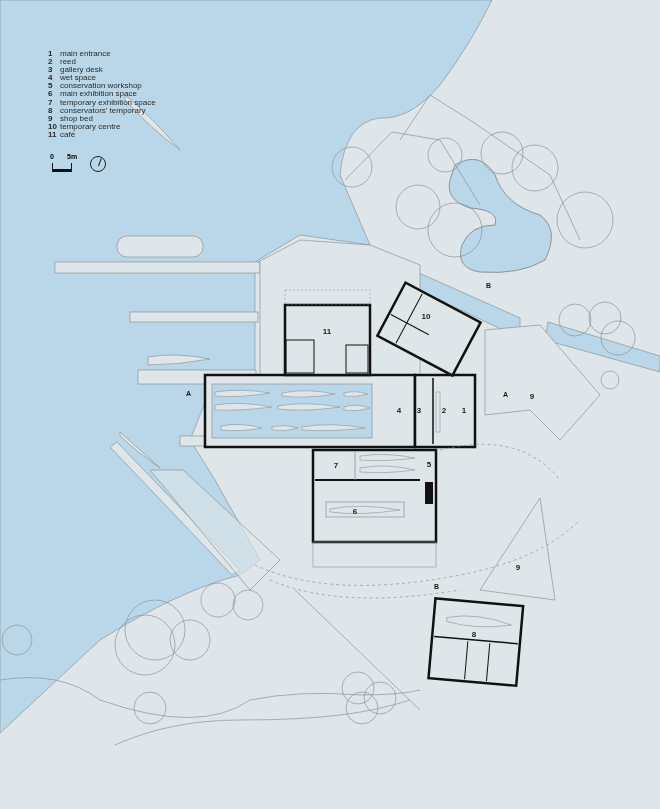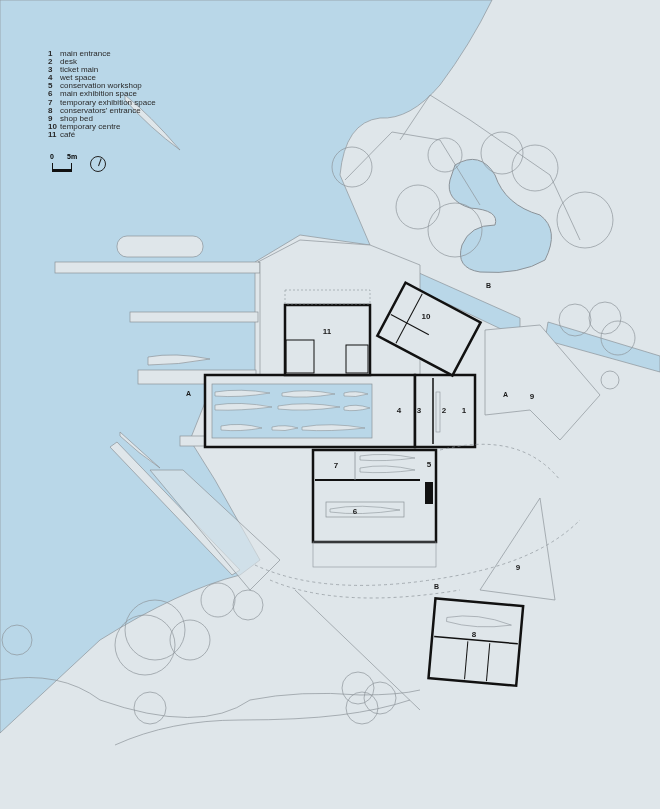--- a/index.html
+++ b/index.html
@@ -134,45 +134,45 @@
   </g>
 </svg>
 
 <div class="legend">
   <div class="legend-row">
       <span class="legend-num">1</span>
       <span>main entrance</span>
     </div>
   <div class="legend-row">
       <span class="legend-num">2</span>
-      <span>desk</span>
+      <span>reed</span>
     </div>
   <div class="legend-row">
       <span class="legend-num">3</span>
-      <span>ticket main</span>
+      <span>gallery desk</span>
     </div>
   <div class="legend-row">
       <span class="legend-num">4</span>
       <span>wet space</span>
     </div>
   <div class="legend-row">
       <span class="legend-num">5</span>
       <span>conservation workshop</span>
     </div>
   <div class="legend-row">
       <span class="legend-num">6</span>
       <span>main exhibition space</span>
     </div>
   <div class="legend-row">
       <span class="legend-num">7</span>
       <span>temporary exhibition space</span>
     </div>
   <div class="legend-row">
       <span class="legend-num">8</span>
-      <span>conservators' entrance</span>
+      <span>conservators' temporary</span>
     </div>
   <div class="legend-row">
       <span class="legend-num">9</span>
       <span>shop bed</span>
     </div>
   <div class="legend-row">
       <span class="legend-num">10</span>
       <span>temporary centre</span>
     </div>
   <div class="legend-row">

